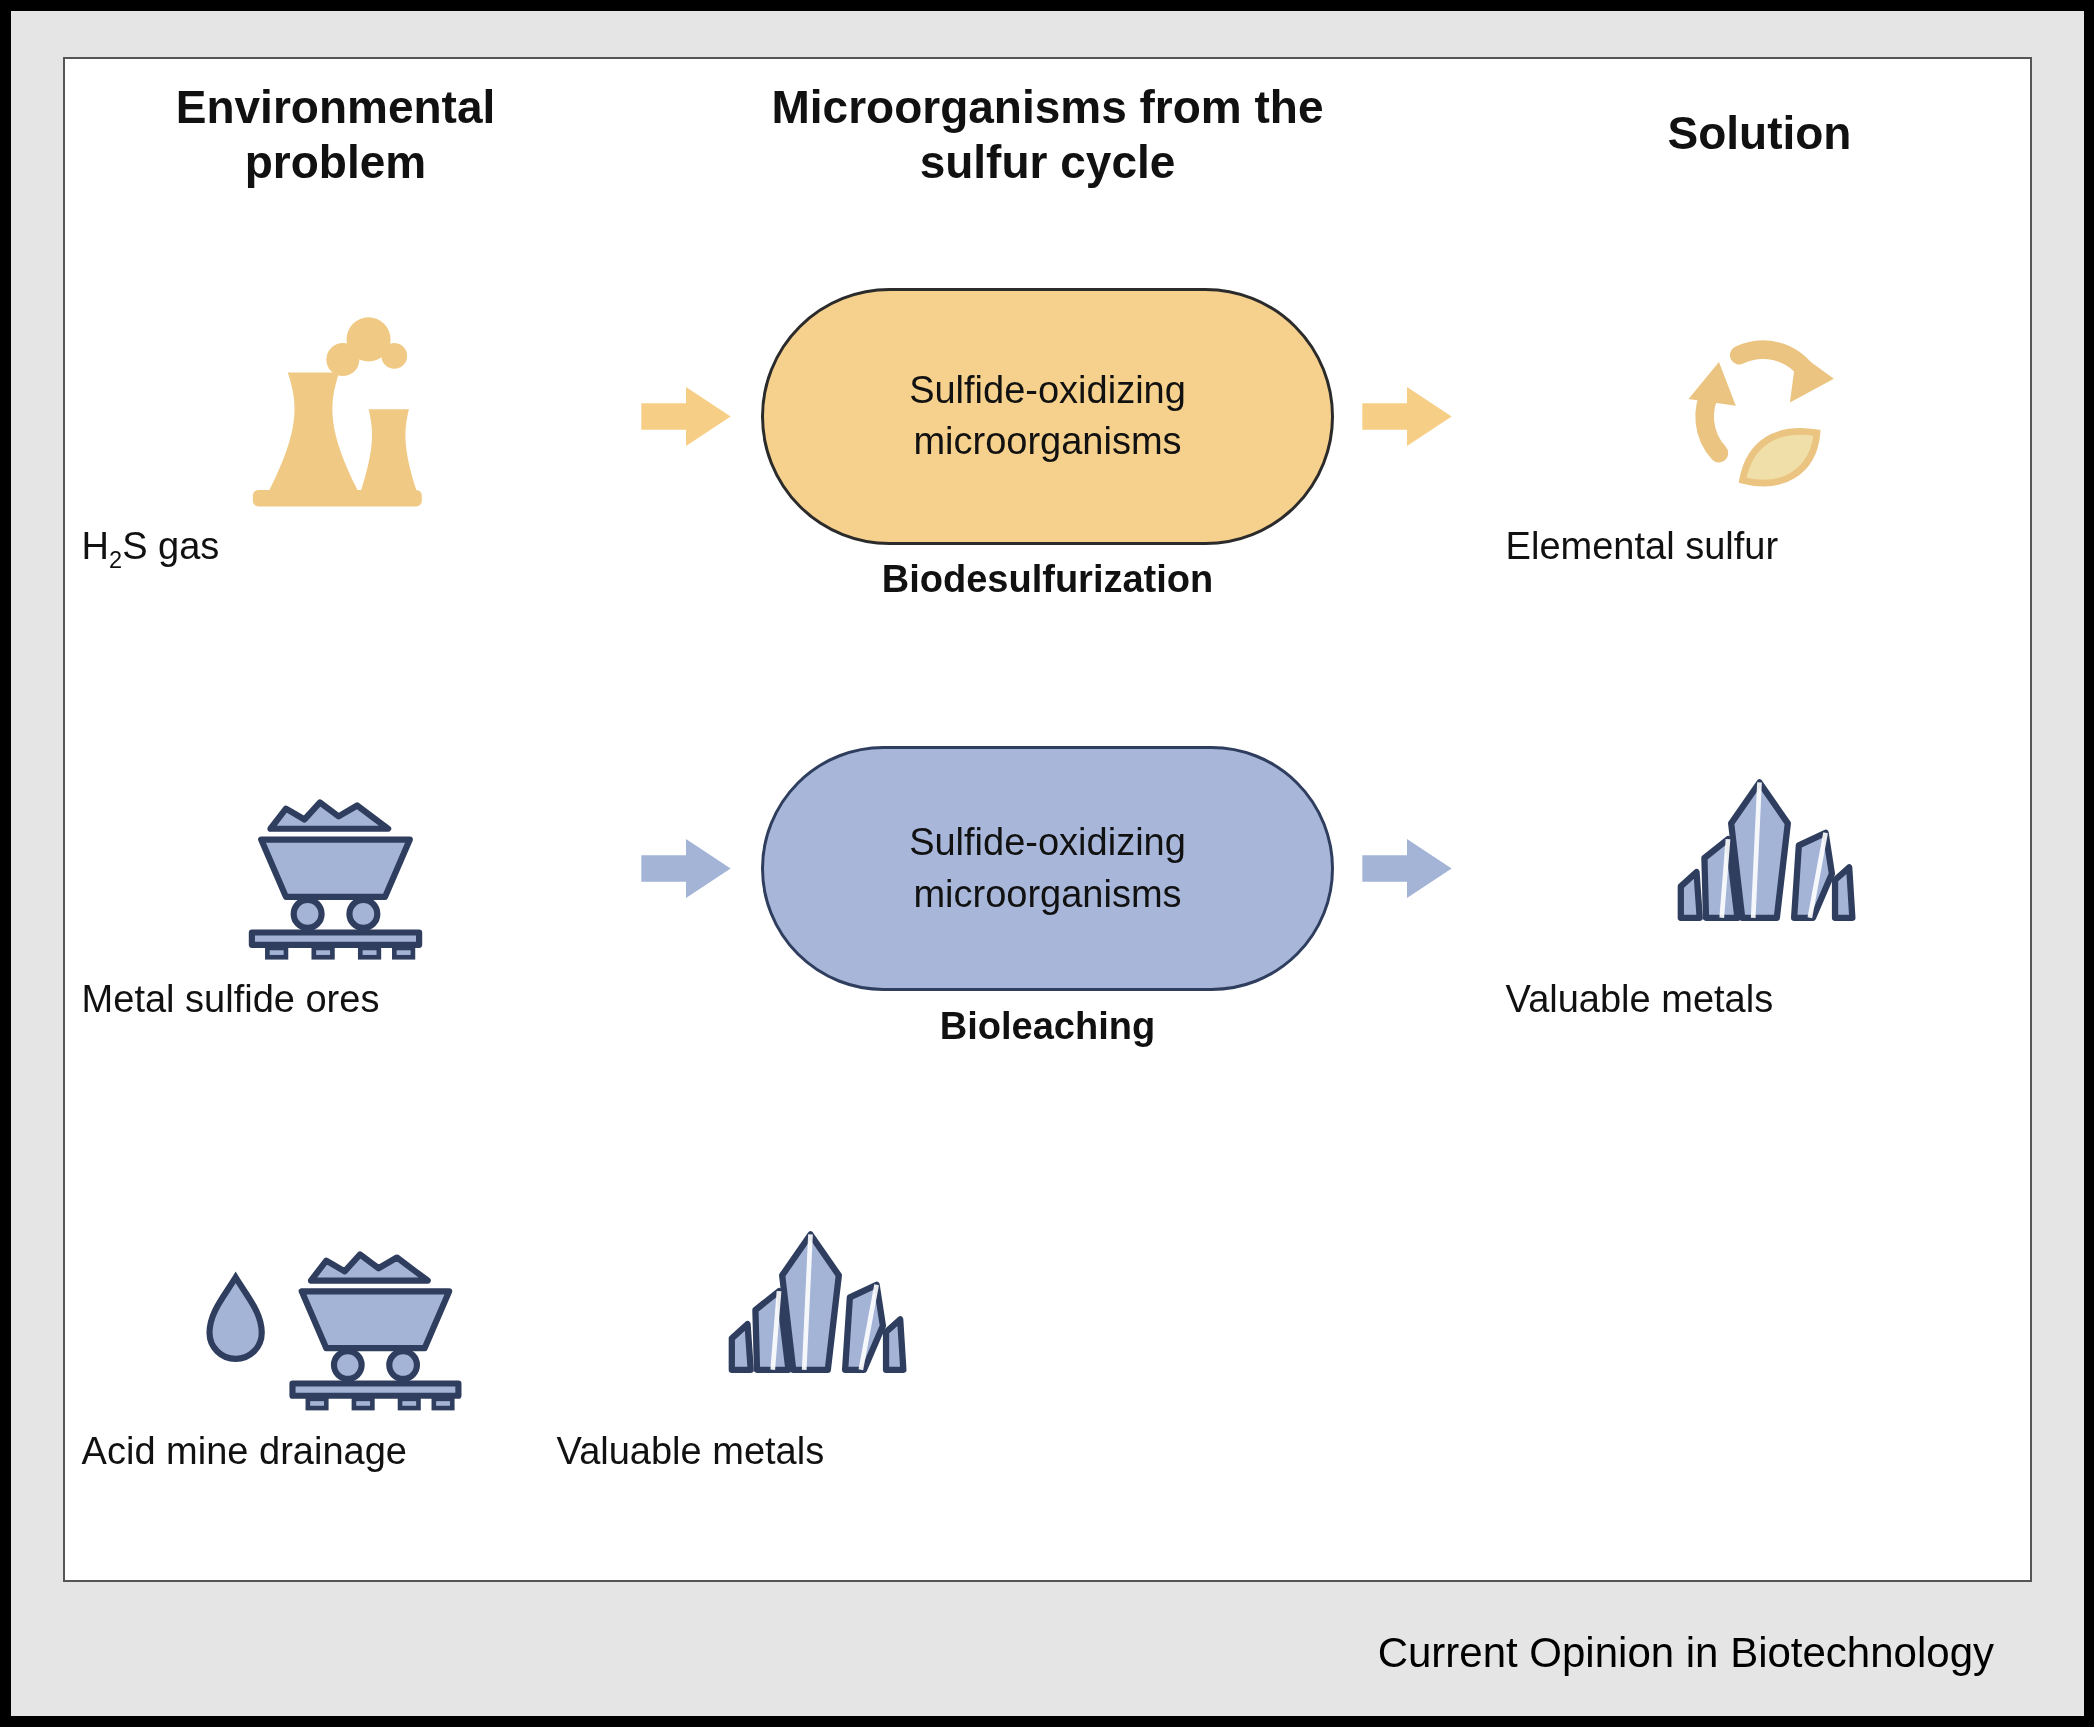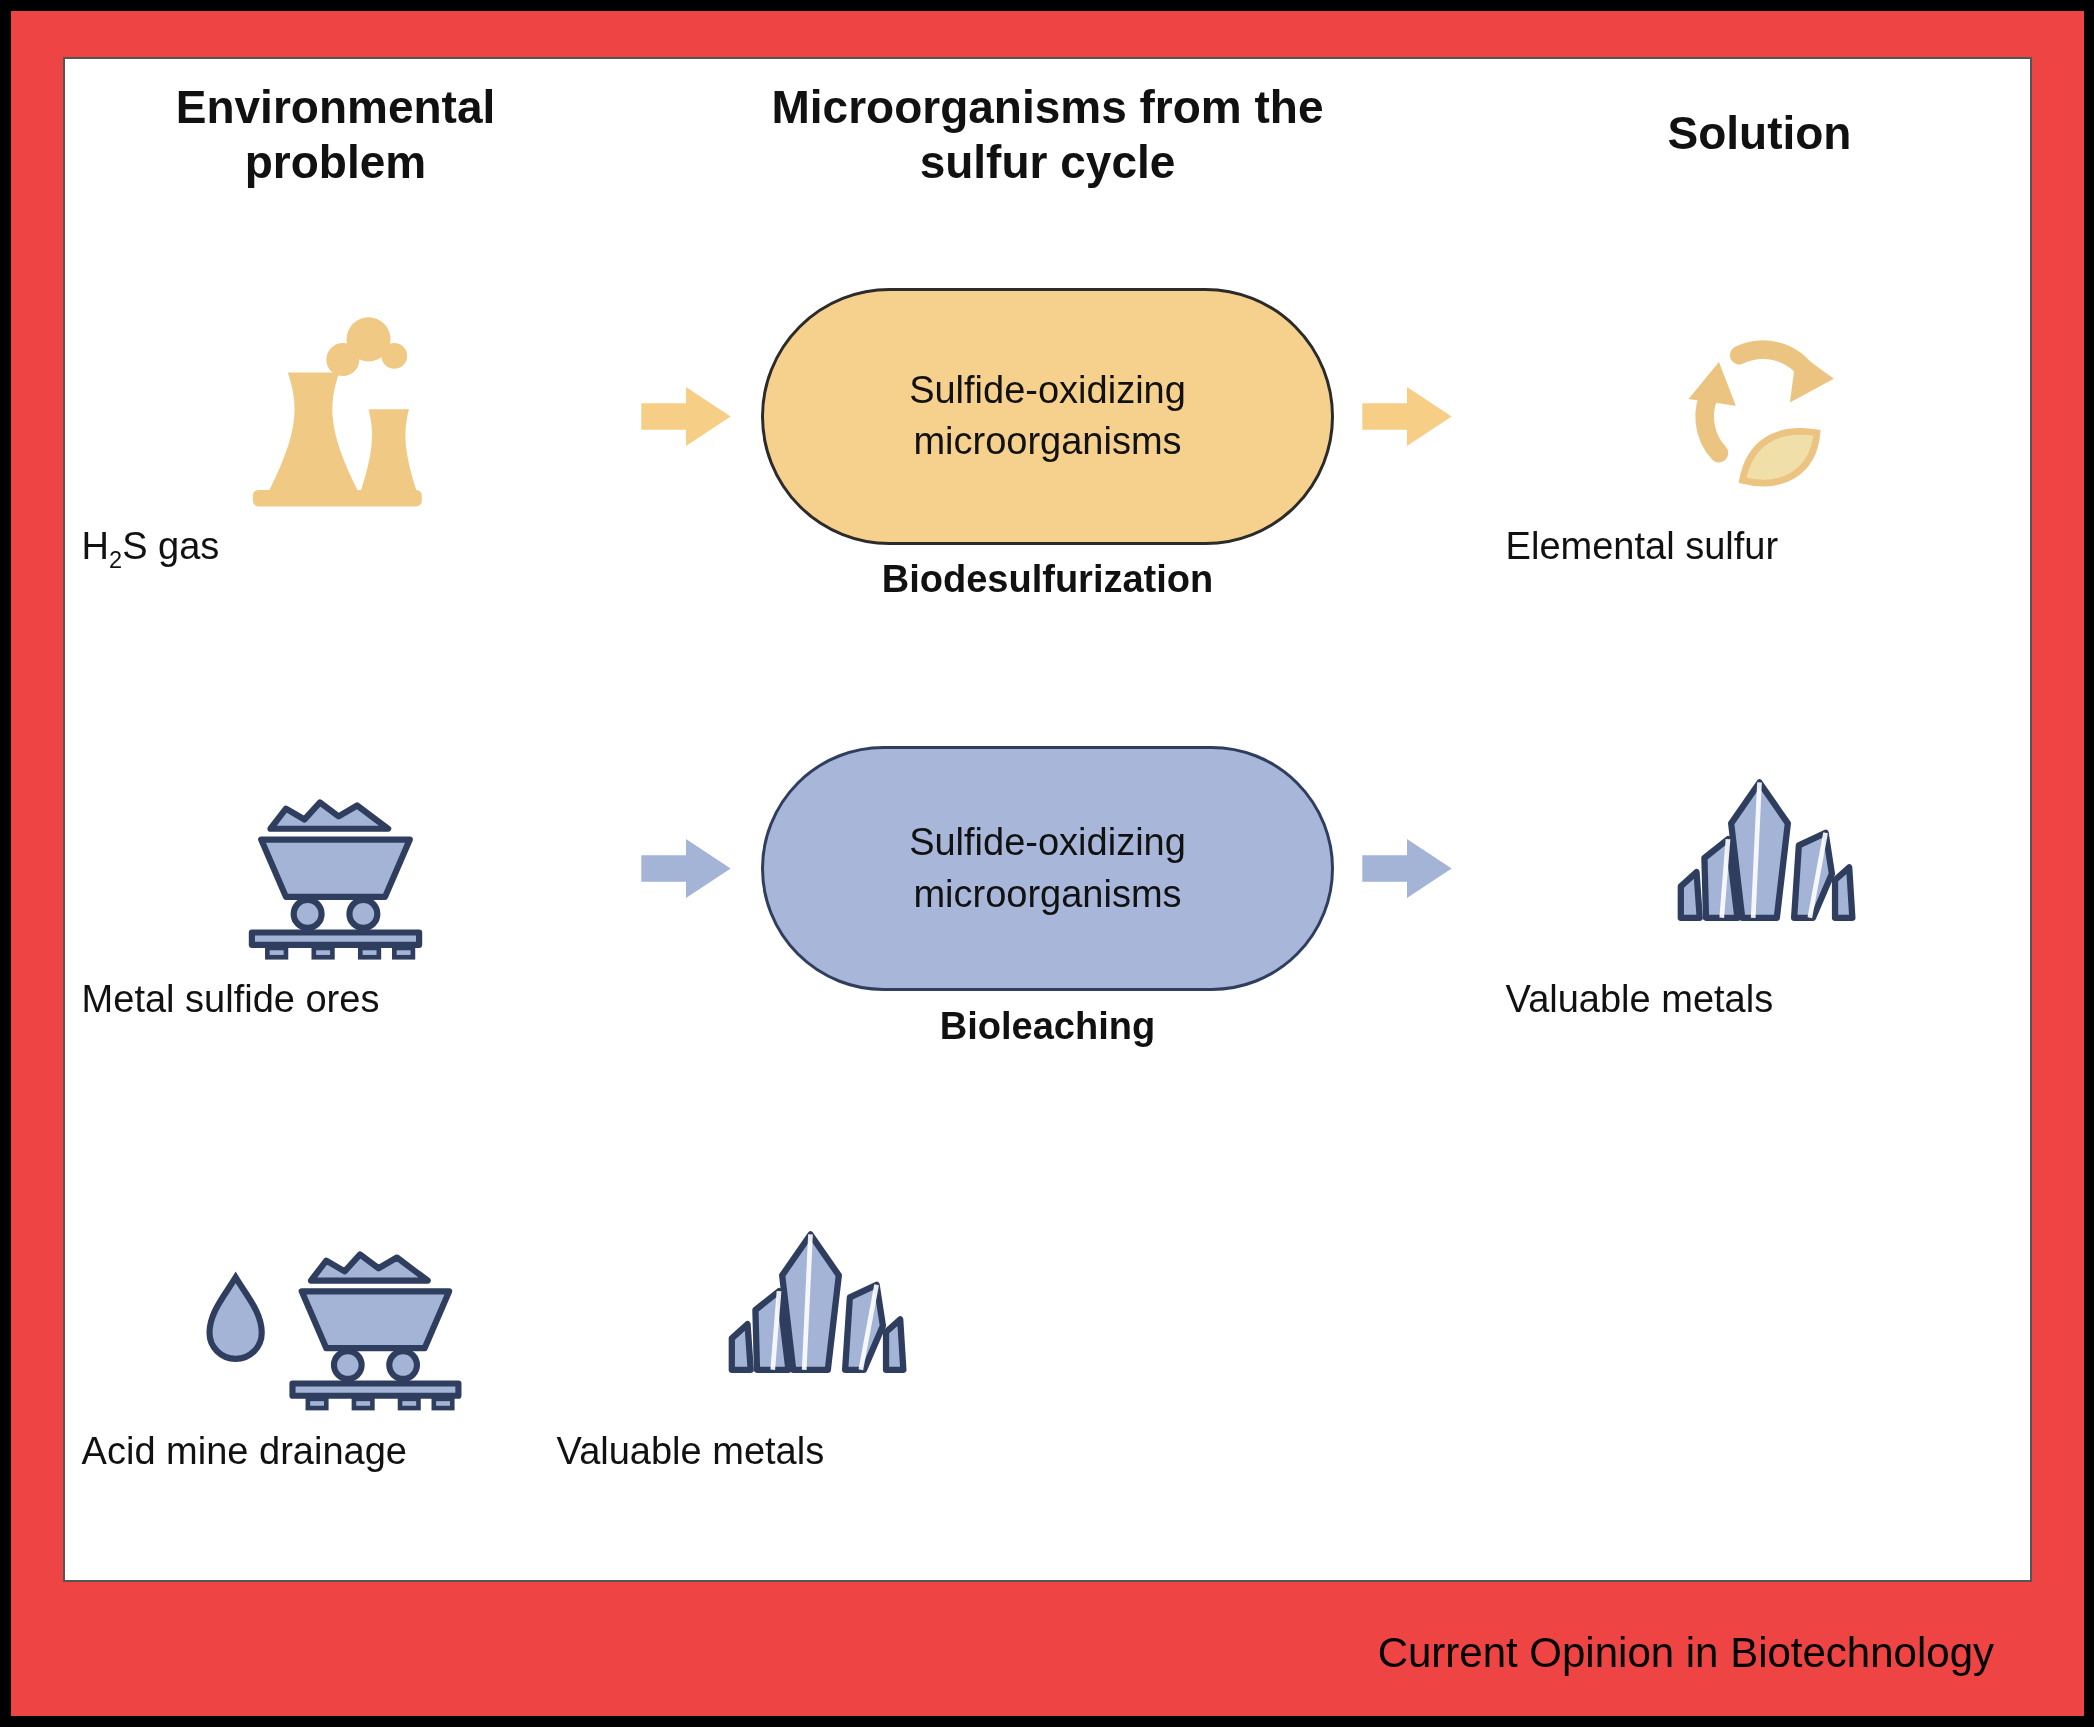--- a/index.html
+++ b/index.html
@@ -6,21 +6,21 @@
   html, body { background: #ffffff; }
   body {
     width: 2095px; height: 1727px;
     font-family: "Liberation Sans", sans-serif;
     color: #111111;
     position: relative;
   }
   .canvas {
     position: absolute; inset: 0;
     border: 11.5px solid #000000;
-    background: #ef4444;
+    background: #e5e5e5;
     padding: 46px 52px 0 52px;
   }
   .inner-box {
     border: 2.5px solid #555555;
     height: 1525px;
     padding: 21px 33px 33px 33px;
     display: flex; flex-direction: column;
     background: #ffffff;
   }
   

